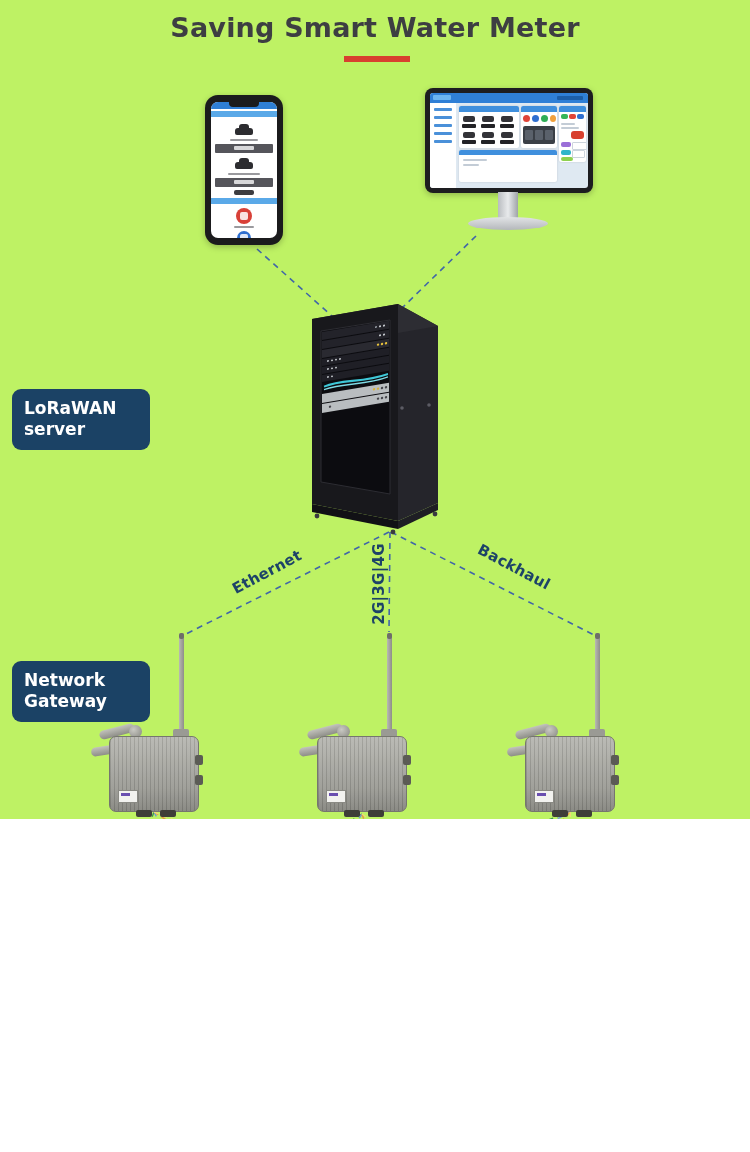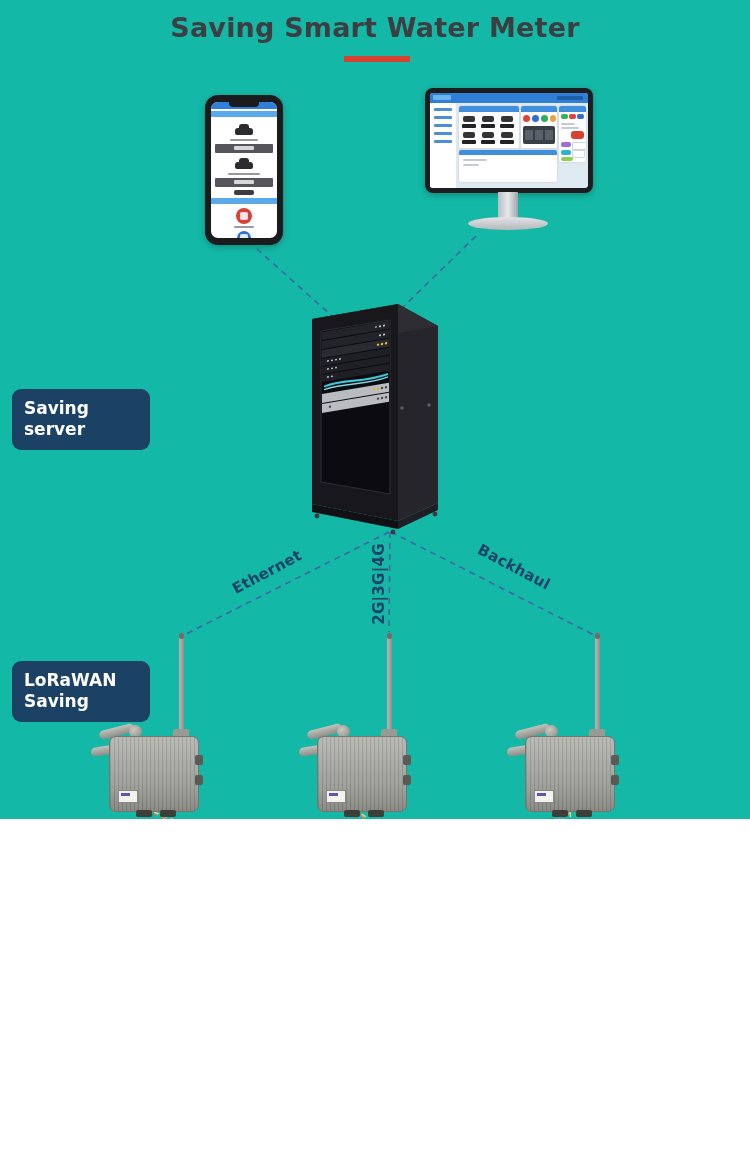--- a/index.html
+++ b/index.html
@@ -1,16 +1,16 @@
 <!DOCTYPE html>
 <html><head>
 <meta charset="utf-8">
 <style>
   html,body{margin:0;padding:0;background:#fff;font-family:"DejaVu Sans","Liberation Sans",sans-serif;}
-  .stage{position:relative;width:750px;height:819px;background:#14b8a6;overflow:hidden;}
+  .stage{position:relative;width:750px;height:819px;background:#bef264;overflow:hidden;}
   
   .title{position:absolute;top:12px;left:0;width:750px;text-align:center;font-size:27px;font-weight:bold;color:#3d3e42;letter-spacing:.2px;}
   .title-underline{position:absolute;left:344px;top:56px;width:66px;height:6px;background:#d8402f;}
   
   .taglabel{position:absolute;left:12px;width:138px;box-sizing:border-box;background:#1b4265;color:#fff;font-weight:bold;font-size:17px;line-height:1.25;padding:9px 12px;border-radius:9px;}
   
   .connlabel{position:absolute;color:#1d4368;font-weight:bold;font-size:15px;letter-spacing:.3px;text-align:center;}
   .lbl-eth{left:222px;top:563px;width:90px;transform:rotate(-28deg);}
   .lbl-cel{left:337px;top:575px;width:84px;transform:rotate(-90deg);}
   .lbl-bck{left:469px;top:558px;width:90px;transform:rotate(28deg);}
@@ -139,22 +139,22 @@
       <line x1="570" y1="812" x2="422" y2="984" stroke="#e8953f"></line>
       <line x1="154" y1="812" x2="582" y2="985" stroke="#eedc74"></line>
       <line x1="362" y1="814" x2="584" y2="985" stroke="#eedc74"></line>
       <line x1="570" y1="812" x2="586" y2="985" stroke="#eedc74"></line>
     </g>
   </svg>
 
   <div class="title">Saving Smart Water Meter</div>
   <div class="title-underline"></div>
 
-  <div class="taglabel" style="top:389px">Saving server</div>
-  <div class="taglabel" style="top:661px">LoRaWAN Saving</div>
+  <div class="taglabel" style="top:389px">LoRaWAN server</div>
+  <div class="taglabel" style="top:661px">Network Gateway</div>
 
   <div class="phone">
     <div class="screen">
       <div class="p-status"></div>
       <div class="p-strip1"></div>
       <div class="p-car" style="left:24px;top:26px"></div>
       <div class="p-cap" style="left:19px;top:37px;width:28px"></div>
       <div class="p-bar" style="top:42px">
           <i></i>
         </div>

